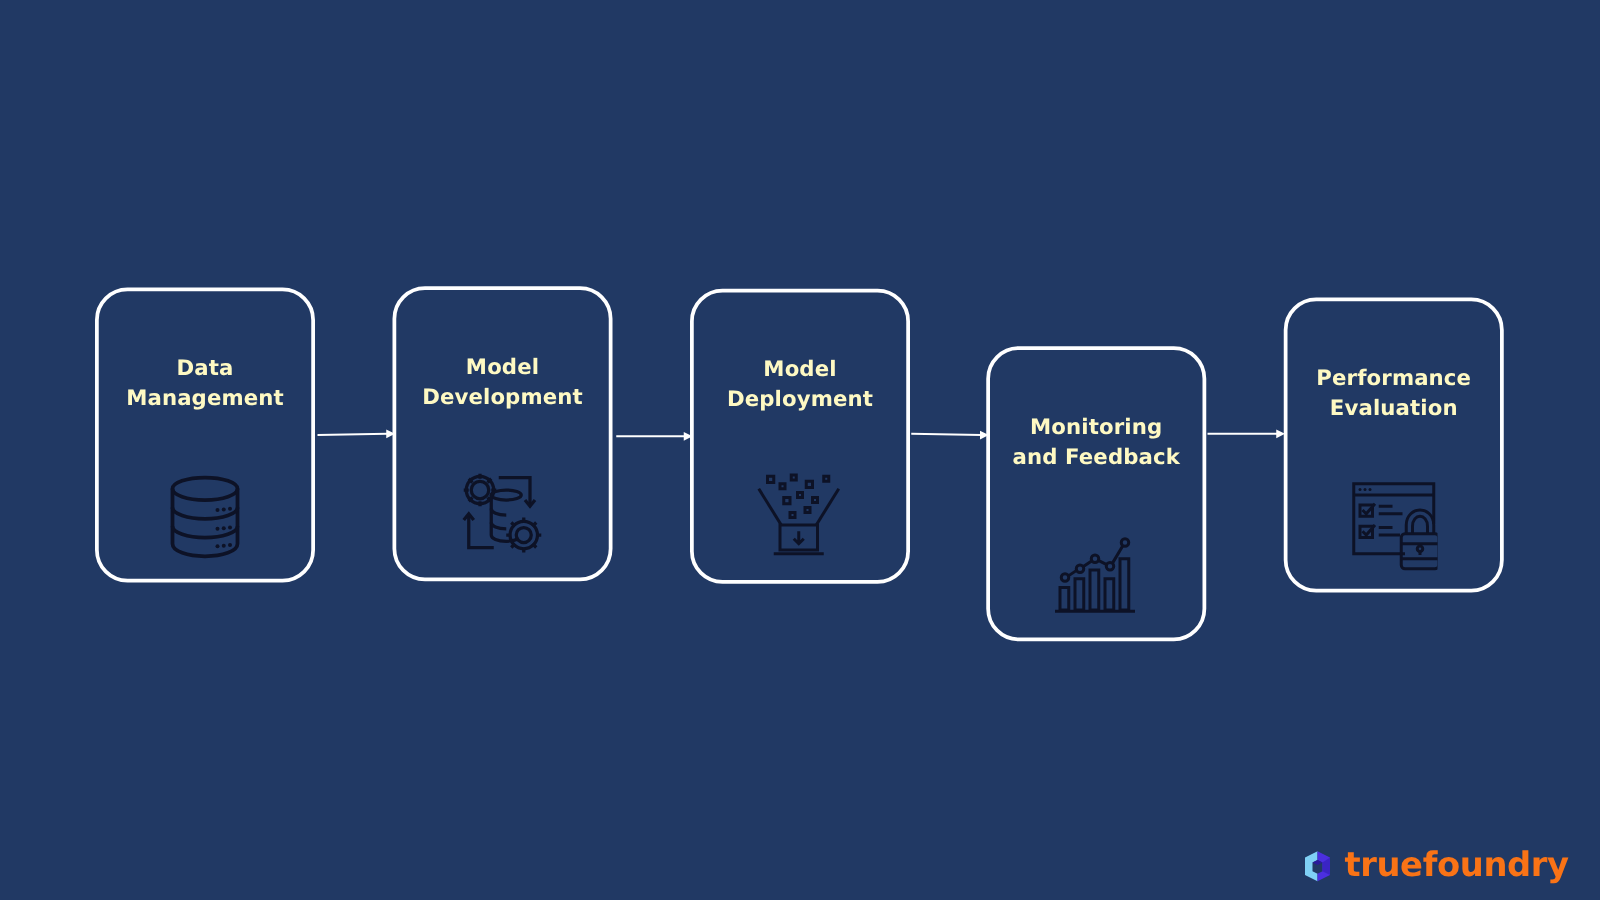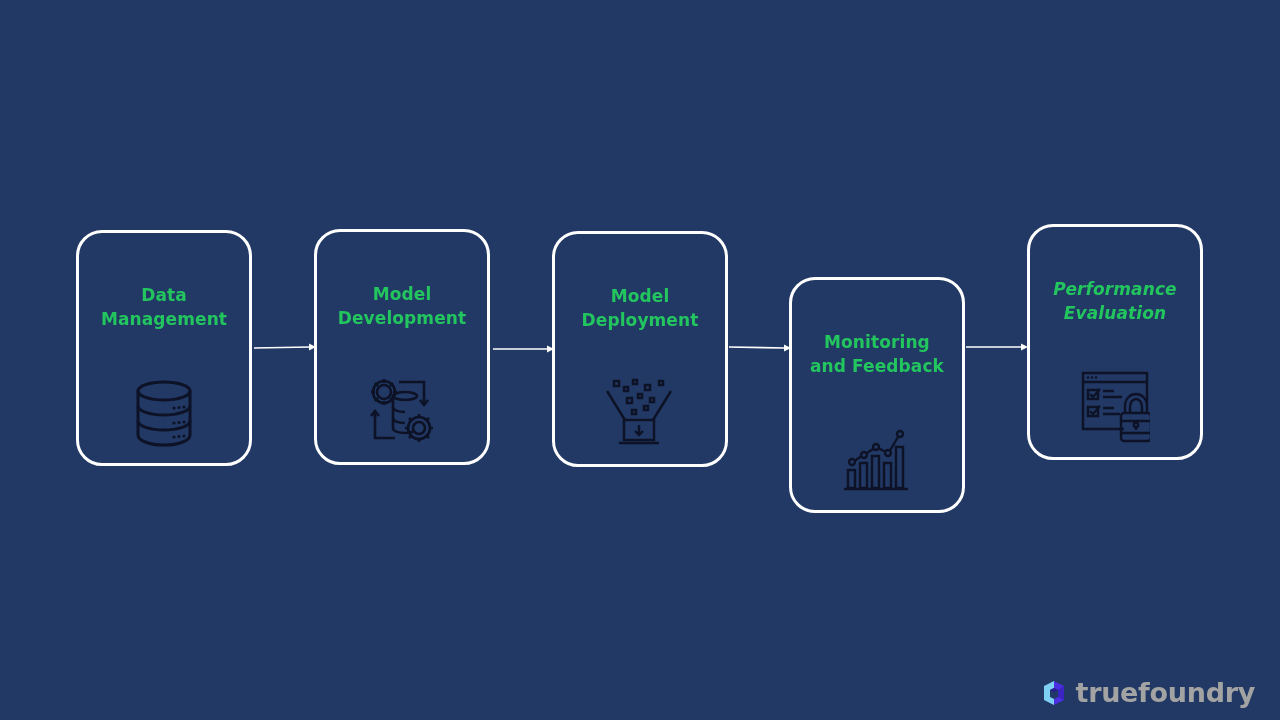--- a/index.html
+++ b/index.html
@@ -16,21 +16,21 @@
       height: 236px;
       border: 3px solid #ffffff;
       border-radius: 26px;
       background: #213964;
     }
     .box-title {
       position: absolute;
       left: 0; right: 0;
       top: 50px;
       text-align: center;
-      color: #22c55e;
+      color: #fef9c3;
       font-weight: bold;
       font-size: 17px;
       line-height: 24px;
       letter-spacing: 0.1px;
       white-space: pre-line;
     }
     .box-icon {
       position: absolute;
       left: 50%;
       top: 142px;
@@ -51,21 +51,21 @@
       display: flex;
       align-items: center;
       gap: 8px;
     }
     .logo-mark { width: 28px; height: 28px; }
     .logo-mark svg { width: 100%; height: 100%; display: block; }
     .logo-text {
       font-family: "DejaVu Sans", sans-serif;
       font-weight: bold;
       font-size: 27px;
-      color: #a3a3a3;
+      color: #f97316;
       letter-spacing: -0.3px;
     }
   </style>
 </head>
 <body>
 
 <div class="stage">
 
   <div class="box" style="left:76px; top:230px;">
     <div class="box-title">Data
@@ -156,21 +156,21 @@
         <circle cx="10" cy="40" r="3"></circle>
         <circle cx="22" cy="33" r="3"></circle>
         <circle cx="34" cy="25" r="3"></circle>
         <circle cx="46" cy="31" r="3"></circle>
         <circle cx="58" cy="12" r="3"></circle>
         <path d="M13 38.5 L19 34.5 M25 31 L31 27 M37 26.5 L43 29.5 M48 28.5 L56 15"></path>
       </svg>
     </div>
   </div>
 
-  <div class="box" style="left:1027px; top:224px;font-style:italic;">
+  <div class="box" style="left:1027px; top:238px;">
     <div class="box-title">Performance
 Evaluation</div>
     <div class="box-icon">
       <svg viewBox="0 0 70 76" fill="none" stroke="#0d1226" stroke-width="2.4">
         <path d="M44 60 H3 V4 H67 V36"></path>
         <path d="M3 13 H67"></path>
         <g fill="#0d1226" stroke="none">
           <circle cx="8" cy="8.5" r="1.2"></circle>
             <circle cx="12" cy="8.5" r="1.2"></circle>
             <circle cx="16" cy="8.5" r="1.2"></circle>

